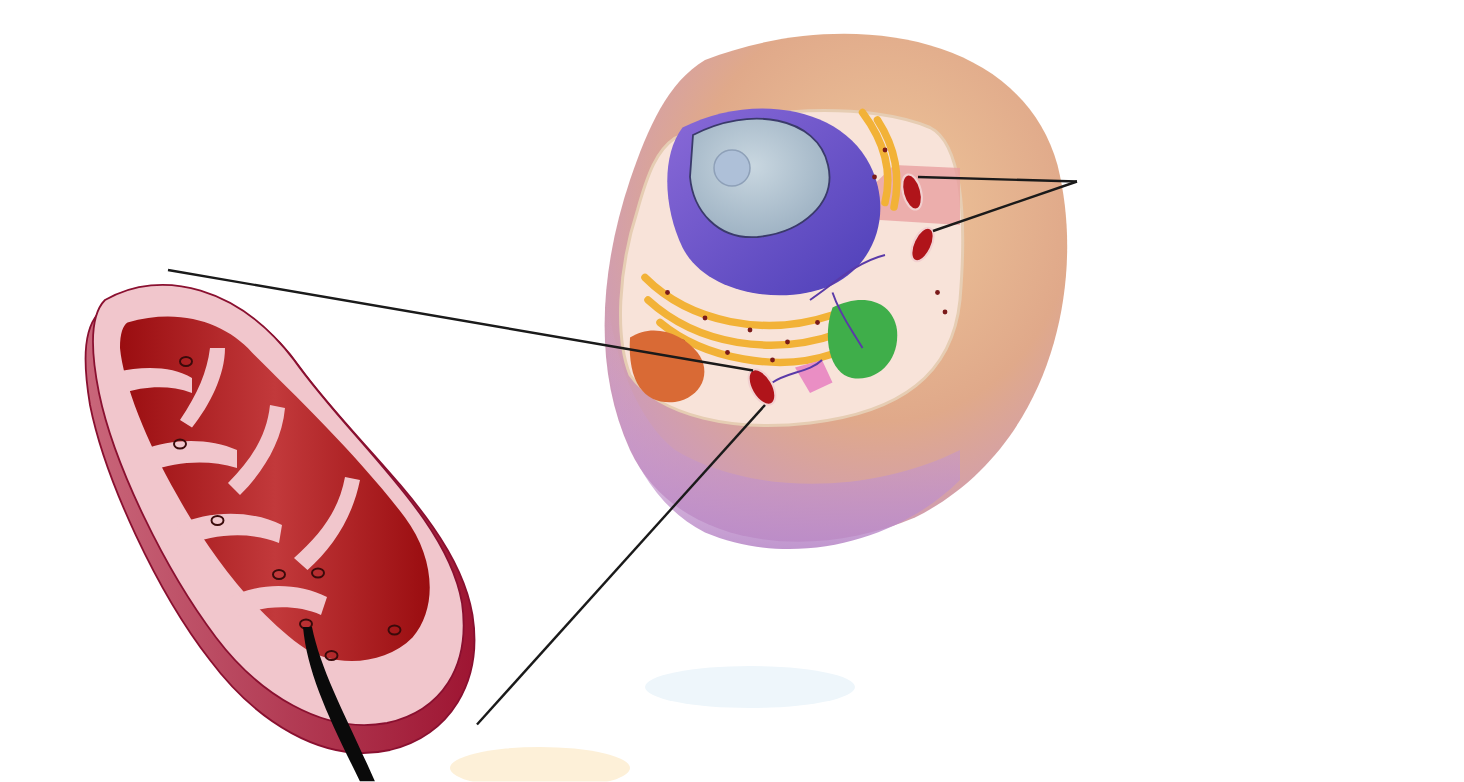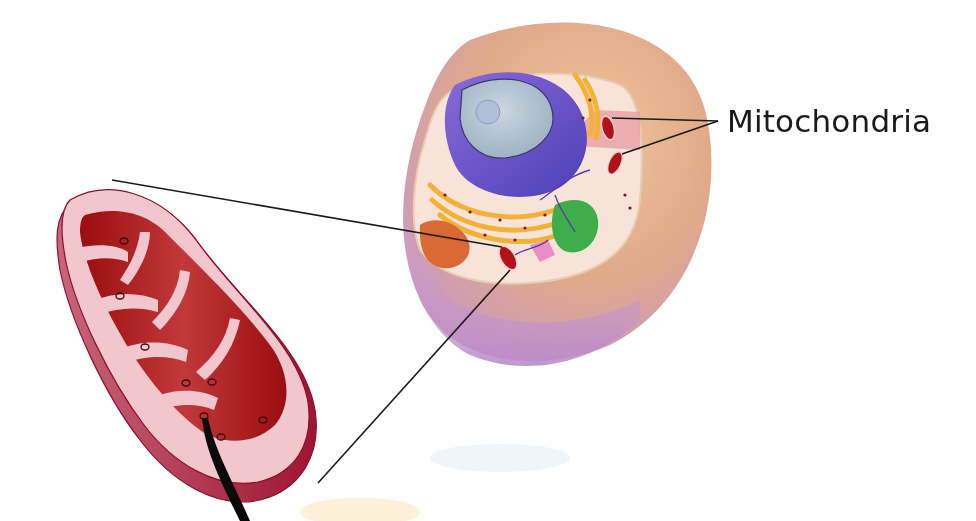--- a/index.html
+++ b/index.html
@@ -130,14 +130,13 @@
   </g>
 
   <g stroke="#1a1a1a" stroke-width="1.6" fill="none">
     <line x1="112" y1="180" x2="502" y2="247"></line>
     <line x1="318" y1="483" x2="510" y2="270"></line>
     <line x1="612" y1="118" x2="718" y2="121"></line>
     <line x1="622" y1="154" x2="718" y2="121"></line>
   </g>
 </svg>
 
-<div class="label">Mitochondria</div>
 </div>
 
 </body></html>

